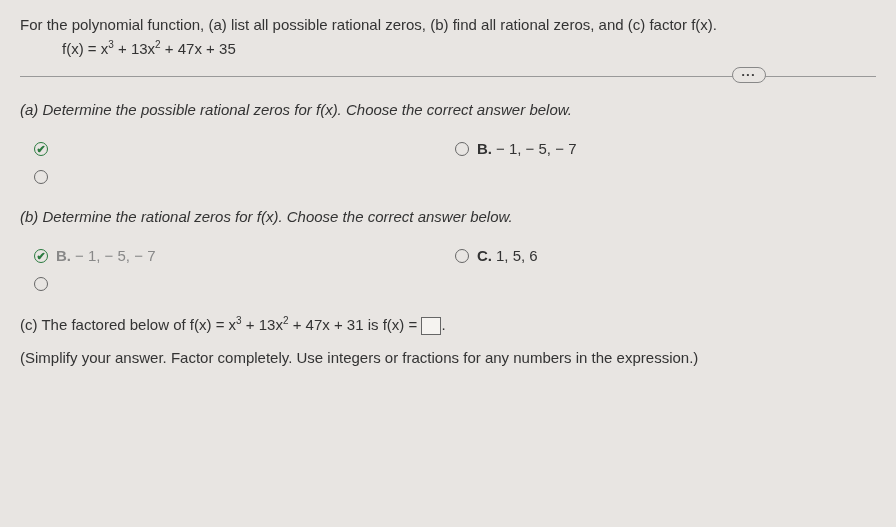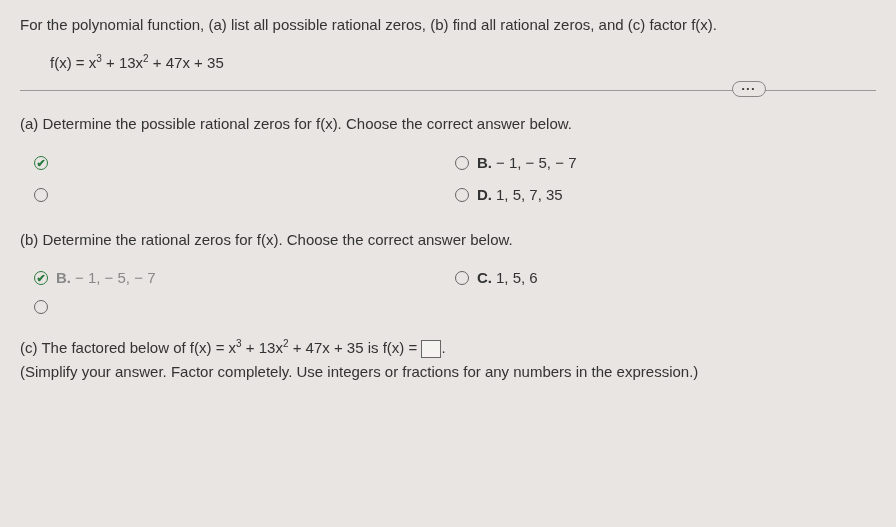--- a/index.html
+++ b/index.html
@@ -1,33 +1,33 @@
 <!DOCTYPE html>
 <html><head>
   <meta charset="utf-8">
   <style>
     * { box-sizing: border-box; margin: 0; padding: 0; }
     body { font-family: Arial, sans-serif; width: 896px; height: 527px; background: #e8e5e2; color: #333; padding: 14px 20px; font-size: 15px; line-height: 1.5; }
-    .question-text { margin-bottom: 14px; }
-    .formula { margin-left: 30px; margin-bottom: 16px; font-size: 15px; }
+    .question-text { }
+    .formula { margin-left: 42px; margin-bottom: 16px; font-size: 15px; }
     sup { font-size: 10px; vertical-align: super; }
     hr.divider { border: none; border-top: 1px solid #999; margin-bottom: 0; position: relative; }
     .ellipsis-badge { position: absolute; right: 110px; top: -9px; background: #e8e5e2; border: 1px solid #888; border-radius: 10px; width: 34px; height: 16px; display: flex; align-items: center; justify-content: center; font-size: 8px; letter-spacing: 2px; }
     .divider-wrap { position: relative; margin-bottom: 22px; }
-    .part-label { margin-bottom: 16px; }
+    .part-label { margin-bottom: 16px; font-style: italic; }
     .options-grid { display: grid; grid-template-columns: 1fr 1fr; row-gap: 10px; margin-left: 14px; margin-bottom: 22px; }
     .option { display: flex; align-items: center; gap: 8px; }
     .radio { width: 14px; height: 14px; border: 1.5px solid #666; border-radius: 50%; display: inline-flex; align-items: center; justify-content: center; flex-shrink: 0; }
     .radio.selected { border-color: #2a7a3f; }
     .radio.selected .check { color: #2a7a3f; font-size: 11px; font-weight: bold; }
     .opt-letter { font-weight: bold; margin-right: 4px; }
     .option.dim .opt-letter, .option.dim .opt-text { color: #888; }
     .input-box { display: inline-block; width: 20px; height: 18px; border: 1px solid #666; vertical-align: middle; background: #f5f3f0; }
     .part-c { margin-top: 4px; }
-    .instruction { margin-top: 2px; }
+    .instruction { margin-top: 10px; }
   </style>
 </head>
 <body>
 
 <div class="question-text">For the polynomial function, (a) list all possible rational zeros, (b) find all rational zeros, and (c) factor f(x).</div>
 
 <div class="formula">
   <span>f(x) = x</span><sup>3</sup><span> + 13x</span><sup>2</sup><span> + 47x + 35</span>
 </div>
 
@@ -44,24 +44,20 @@
         <span class="check">✔</span>
       </span>
   </div>
   <div class="option">
     <span class="radio"></span>
     <span><span class="opt-letter">B.</span><span>− 1, − 5, − 7</span></span>
   </div>
   <div class="option">
     <span class="radio"></span>
   </div>
-  <div class="option">
-    <span class="radio"></span>
-    <span><span class="opt-letter">D.</span><span>1, 5, 7, 35</span></span>
-  </div>
 </div>
 
 <div class="part-label">(b) Determine the rational zeros for f(x). Choose the correct answer below.</div>
 
 <div class="options-grid">
   <div class="option dim">
     <span class="radio selected">
         <span class="check">✔</span>
       </span>
     <span><span class="opt-letter">B.</span><span class="opt-text">− 1, − 5, − 7</span></span>
@@ -69,15 +65,15 @@
   <div class="option">
     <span class="radio"></span>
     <span><span class="opt-letter">C.</span><span>1, 5, 6</span></span>
   </div>
   <div class="option">
     <span class="radio"></span>
   </div>
 </div>
 
 <div class="part-c">
-  <span>(c) The factored below of f(x) = x</span><sup>3</sup><span> + 13x</span><sup>2</sup><span> + 47x + 35 is f(x) = </span><span class="input-box"></span><span>.</span>
+  <span>(c) The factored below of f(x) = x</span><sup>3</sup><span> + 13x</span><sup>2</sup><span> + 47x + 31 is f(x) = </span><span class="input-box"></span><span>.</span>
 </div>
 <div class="instruction">(Simplify your answer. Factor completely. Use integers or fractions for any numbers in the expression.)</div>
 
 </body></html>

